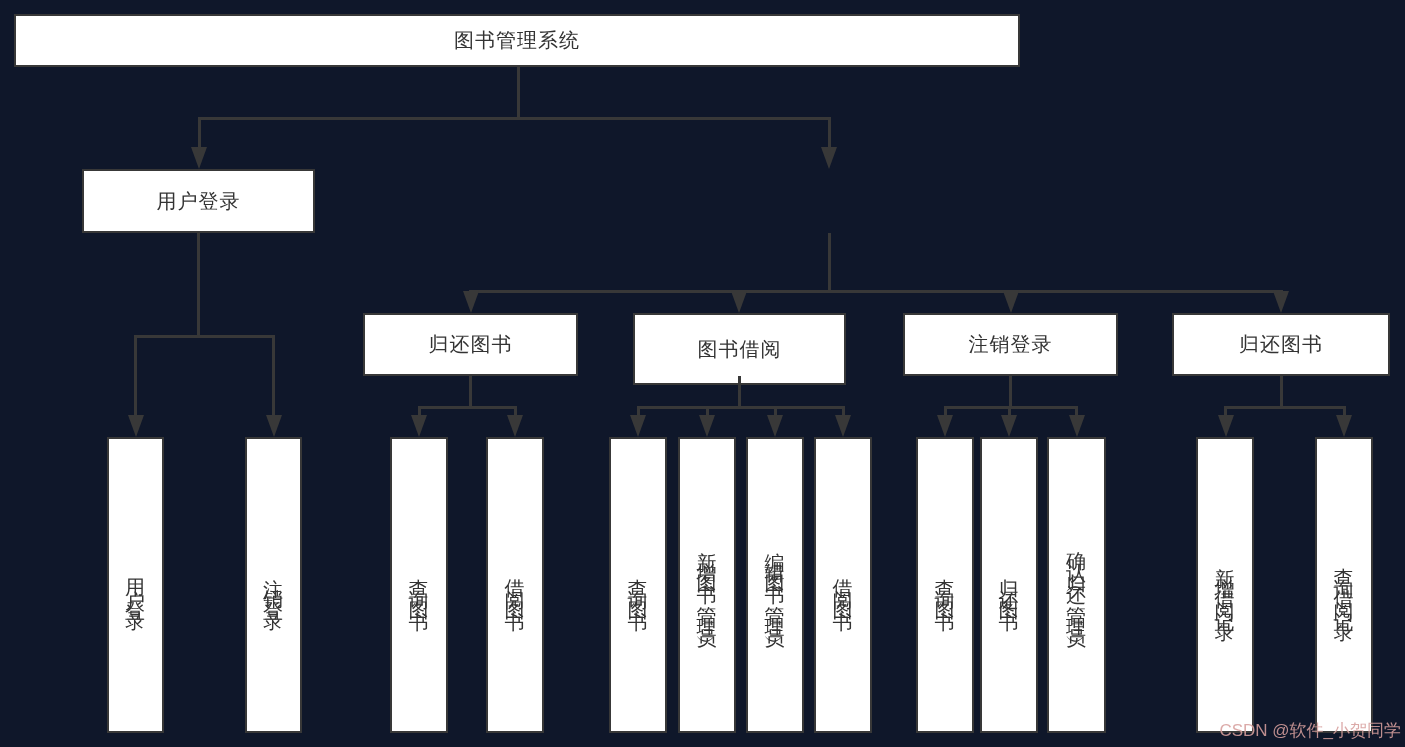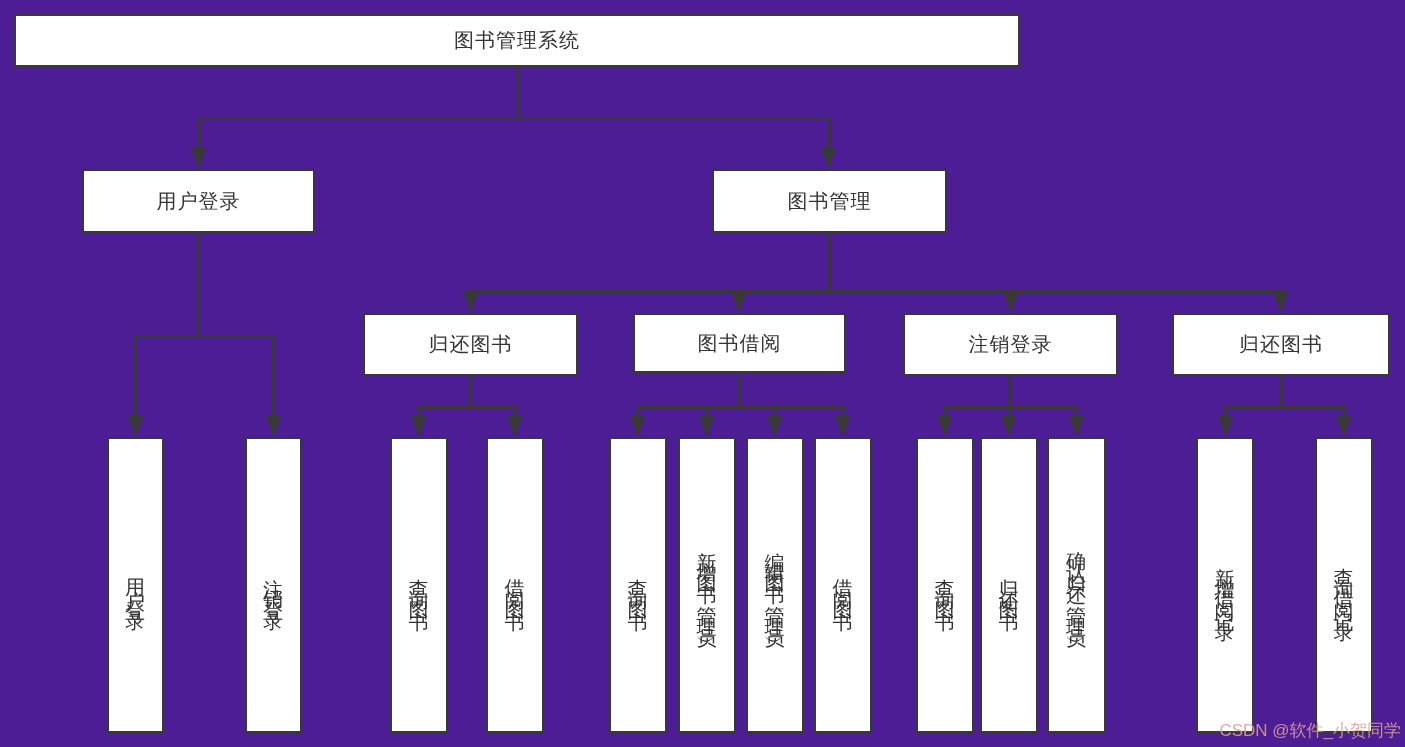--- a/index.html
+++ b/index.html
@@ -1,17 +1,17 @@
 <!DOCTYPE html>
 <html><head>
 <meta charset="utf-8">
 <style>
   html,body{margin:0;padding:0;background:#ffffff;}
   .canvas{
-    position:relative;width:1405px;height:747px;background:#4c1d95;overflow:hidden;
+    position:relative;width:1405px;height:747px;background:#0f172a;overflow:hidden;
     font-family:"Liberation Sans","DejaVu Sans",sans-serif;color:#333333;
   }
   .hbox{
     position:absolute;box-sizing:border-box;border:2.5px solid #383838;background:#ffffff;
     display:flex;align-items:center;justify-content:center;font-size:20px;letter-spacing:1px;
   }
   .vbox{
     position:absolute;box-sizing:border-box;border:2.5px solid #383838;background:#ffffff;
     display:flex;align-items:center;justify-content:center;
     writing-mode:vertical-rl;text-orientation:mixed;
@@ -30,42 +30,41 @@
   <div class="hbox" style="left:14px;top:14px;width:1006px;height:53px;">图书管理系统</div>
 
   <div class="vl" style="left:516.5px;top:67px;height:50px;"></div>
   <div class="hl" style="left:197.5px;top:117px;width:633px;"></div>
   <div class="vl" style="left:197.5px;top:117px;height:34px;"></div>
   <div class="vl" style="left:827.5px;top:117px;height:34px;"></div>
   <div class="ah" style="left:191px;top:147px;"></div>
   <div class="ah" style="left:821px;top:147px;"></div>
 
   <div class="hbox" style="left:82px;top:169px;width:233px;height:64px;">用户登录</div>
-  <div class="hbox" style="left:712px;top:169px;width:235px;height:64px;">图书管理</div>
 
   <div class="vl" style="left:197px;top:233px;height:102px;"></div>
   <div class="hl" style="left:134px;top:335px;width:141px;"></div>
   <div class="vl" style="left:134px;top:335px;height:84px;"></div>
   <div class="vl" style="left:272px;top:335px;height:84px;"></div>
   <div class="ah" style="left:127.5px;top:415px;"></div>
   <div class="ah" style="left:265.5px;top:415px;"></div>
 
   <div class="vl" style="left:828px;top:233px;height:57px;"></div>
   <div class="hl" style="left:469px;top:290px;width:813px;"></div>
   <div class="vl" style="left:469px;top:290px;height:10px;"></div>
   <div class="vl" style="left:737.5px;top:290px;height:10px;"></div>
   <div class="vl" style="left:1009px;top:290px;height:10px;"></div>
   <div class="vl" style="left:1279.5px;top:290px;height:10px;"></div>
   <div class="ah" style="left:462.5px;top:291px;"></div>
   <div class="ah" style="left:731px;top:291px;"></div>
   <div class="ah" style="left:1002.5px;top:291px;"></div>
   <div class="ah" style="left:1273px;top:291px;"></div>
 
   <div class="hbox" style="left:363px;top:313px;width:215px;height:63px;">归还图书</div>
-  <div class="hbox" style="left:633px;top:313px;width:213px;height:60px;">图书借阅</div>
+  <div class="hbox" style="left:633px;top:313px;width:213px;height:72px;">图书借阅</div>
   <div class="hbox" style="left:903px;top:313px;width:215px;height:63px;">注销登录</div>
   <div class="hbox" style="left:1172px;top:313px;width:218px;height:63px;">归还图书</div>
 
   <div class="vl" style="left:469px;top:376px;height:30px;"></div>
   <div class="hl" style="left:417.5px;top:406px;width:99px;"></div>
   <div class="vl" style="left:417.5px;top:406px;height:12px;"></div>
   <div class="vl" style="left:513.5px;top:406px;height:12px;"></div>
   <div class="ah" style="left:411px;top:415px;"></div>
   <div class="ah" style="left:507px;top:415px;"></div>
 

